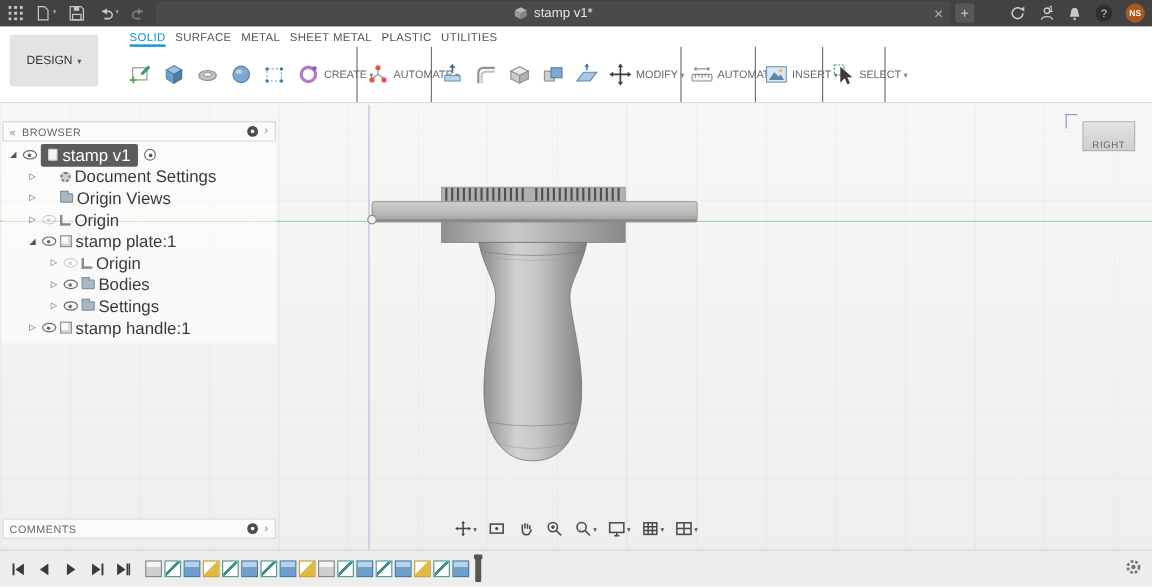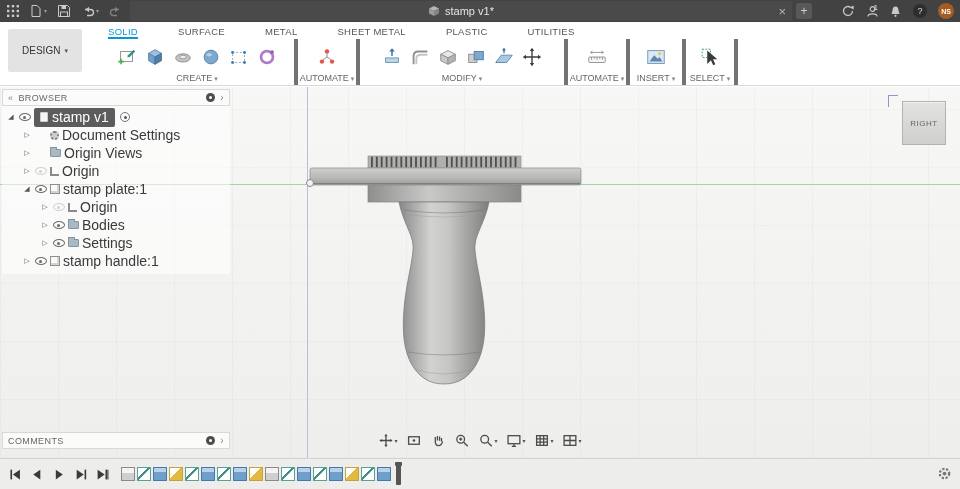--- a/index.html
+++ b/index.html
@@ -20,63 +20,63 @@
 .newtab::before{content:"+"}
 .tb-right{position:absolute;right:6px;display:flex;align-items:center;gap:11px}
 .badge{color:#e6e6e6;font-size:7.5px;margin-left:-6px;margin-top:-7px}
 .help-circle{width:14px;height:14px;border-radius:50%;background:#2e2e2e;color:#d8d8d8;font-size:9px;display:flex;align-items:center;justify-content:center}
 .avatar{width:16px;height:16px;border-radius:50%;background:#a55b22;color:#fff;font-size:7px;font-weight:bold;display:flex;align-items:center;justify-content:center}
 
 
 .ribbon{position:absolute;top:22px;left:0;right:0;height:64px;background:#fff;border-bottom:1px solid #d8d8d8;z-index:40}
 .design-btn{position:absolute;left:8px;top:7px;width:74px;height:43px;background:#e3e3e3;border-radius:2px;display:flex;align-items:center;justify-content:center;gap:4px;font-size:10px;color:#333;cursor:pointer}
 .design-btn::after{content:"▾";font-size:7px;color:#555}
-.rib-tabs{display:flex;gap:40px;padding:4px 0 0 108px;height:17px}
+.rib-tabs{display:flex;gap:8px;padding:4px 0 0 108px;height:17px}
 .rib-tab{font-size:9.5px;color:#555;letter-spacing:.3px;padding-bottom:2px;cursor:pointer;border-bottom:2px solid transparent}
 .rib-tab.active{color:#0a97d5;border-bottom-color:#0a97d5}
 .rib-groups{display:flex;margin-left:100px;height:46px}
-.rgroup{display:flex;flex-direction:column;align-items:center;justify-content:space-between;border-right:4px solid #737373;padding:1px 4px 2px}
+.rgroup{display:flex;flex-direction:row;align-items:center;justify-content:space-between;border-right:1px solid #737373;padding:1px 4px 2px}
 .ricons{display:flex;align-items:center;gap:2px;flex:1}
 .rtool{width:26px;height:26px;display:flex;align-items:center;justify-content:center;cursor:pointer;border-radius:2px}
 .rtool svg{width:22px;height:22px}
 .rlabel{font-size:9px;color:#666;cursor:pointer;white-space:nowrap}
 .rlabel::after{content:" ▾";font-size:7px;color:#888}
 .g-create{width:198px}.g-automate{width:62px}.g-modify{width:208px}.g-assemble{width:82px}.g-construct{width:70px}.g-inspect{width:62px}.g-insert{width:56px}.g-select{width:52px}
 
 
 .canvas{position:absolute;top:87px;left:0;right:0;height:371px;overflow:hidden;cursor:crosshair;
  background:
   repeating-linear-gradient(90deg,rgba(0,0,0,.028) 0 1px,transparent 1px 58px),
   repeating-linear-gradient(0deg,rgba(0,0,0,.02) 0 1px,transparent 1px 58px),
   linear-gradient(180deg,#f7f7f6,#eeeeec)}
 .axis-v{position:absolute;left:307px;top:0;bottom:0;width:1px;background:#aab0dc;opacity:.8}
 .axis-h{position:absolute;left:0;right:0;top:97px;height:1px;background:#9ccf9c;opacity:.9}
 .model-svg{position:absolute;inset:0;width:960px;height:371px}
 
 
-.viewcube{position:absolute;right:14px;top:14px;width:44px;height:44px;background:linear-gradient(180deg,#e2e2e0,#cfcfcd);border:1px solid #b2b2b0;box-shadow:inset 0 1px 0 #f2f2f0;display:flex;align-items:center;justify-content:center;font-size:8px;letter-spacing:.5px;color:#666;cursor:pointer}
+.viewcube{position:absolute;right:14px;top:14px;width:44px;height:25px;background:linear-gradient(180deg,#e2e2e0,#cfcfcd);border:1px solid #b2b2b0;box-shadow:inset 0 1px 0 #f2f2f0;display:flex;align-items:flex-end;justify-content:center;font-size:8px;letter-spacing:.5px;color:#666;cursor:pointer}
 .vc-axes{position:absolute;right:62px;top:8px;width:10px;height:12px;border-left:1px solid #a58ad0;border-top:1px solid #a58ad0}
 
 
 .navbar{position:absolute;left:50%;bottom:10px;transform:translateX(-50%);display:flex;align-items:center;gap:9px}
 .nav-item{display:flex;align-items:center;gap:1px;cursor:pointer}
 .nav-item svg{width:15px;height:15px;stroke:#4a4a4a;fill:none;stroke-width:1.2}
 .nav-caret{font-size:6px;color:#555}
 .nav-caret::before{content:"▾"}
 
 
 .panel-hdr{display:flex;align-items:center;height:17px;background:#fbfbfa;border:1px solid #d8d8d8;font-size:9px;color:#666;letter-spacing:.4px;padding:0 5px;gap:5px}
 .collapse-ic{color:#888;font-size:9px}
 .collapse-ic::before{content:"«"}
 .hdr-right{margin-left:auto;display:flex;align-items:center;gap:5px}
 .dot-ic{width:9px;height:9px;border-radius:50%;background:#4c4c4c;position:relative;cursor:pointer}
 .dot-ic::after{content:"";position:absolute;left:3px;top:3px;width:3px;height:3px;border-radius:50%;background:#fff}
 .chev-ic{color:#888;font-size:10px;cursor:pointer}
 .chev-ic::before{content:"›"}
-.browser{position:absolute;left:2px;top:2px;width:228px;z-index:20}
+.browser{position:absolute;left:2px;top:14px;width:228px;z-index:20}
 .tree{background:rgba(255,255,255,.55);padding:2px 0 4px}
 .trow{display:flex;align-items:center;height:18px;gap:3px;cursor:pointer}
 .lvl0{padding-left:4px}.lvl1{padding-left:20px}.lvl2{padding-left:38px}
 .tri{width:10px;color:#555;font-size:7px;text-align:center;flex:none}
 .tri::before{content:"▷"}
 .tri[data-exp="open"]::before{content:"◢"}
 .eye{width:12px;height:8px;border:1px solid #6b6b6b;border-radius:50%;position:relative;flex:none}
 .eye::after{content:"";position:absolute;left:3px;top:1.5px;width:3px;height:3px;border-radius:50%;background:#6b6b6b}
 .eye[data-eye="off"]{opacity:.28}
 .eye[data-eye="none"]{visibility:hidden}

